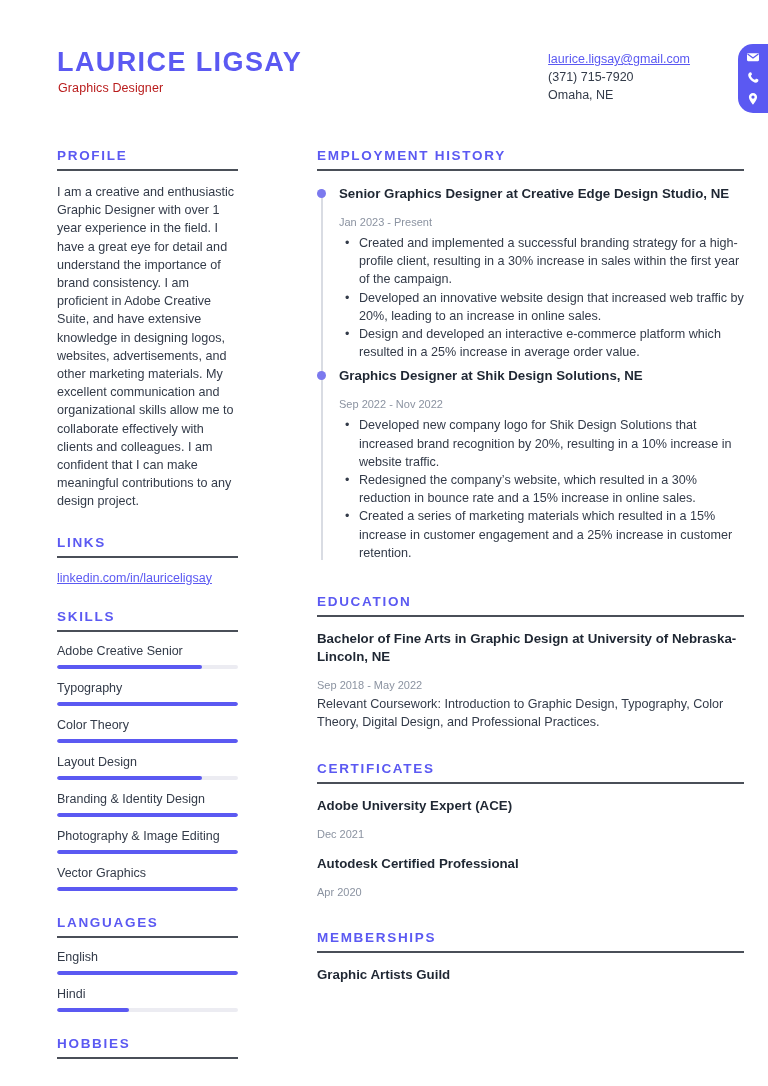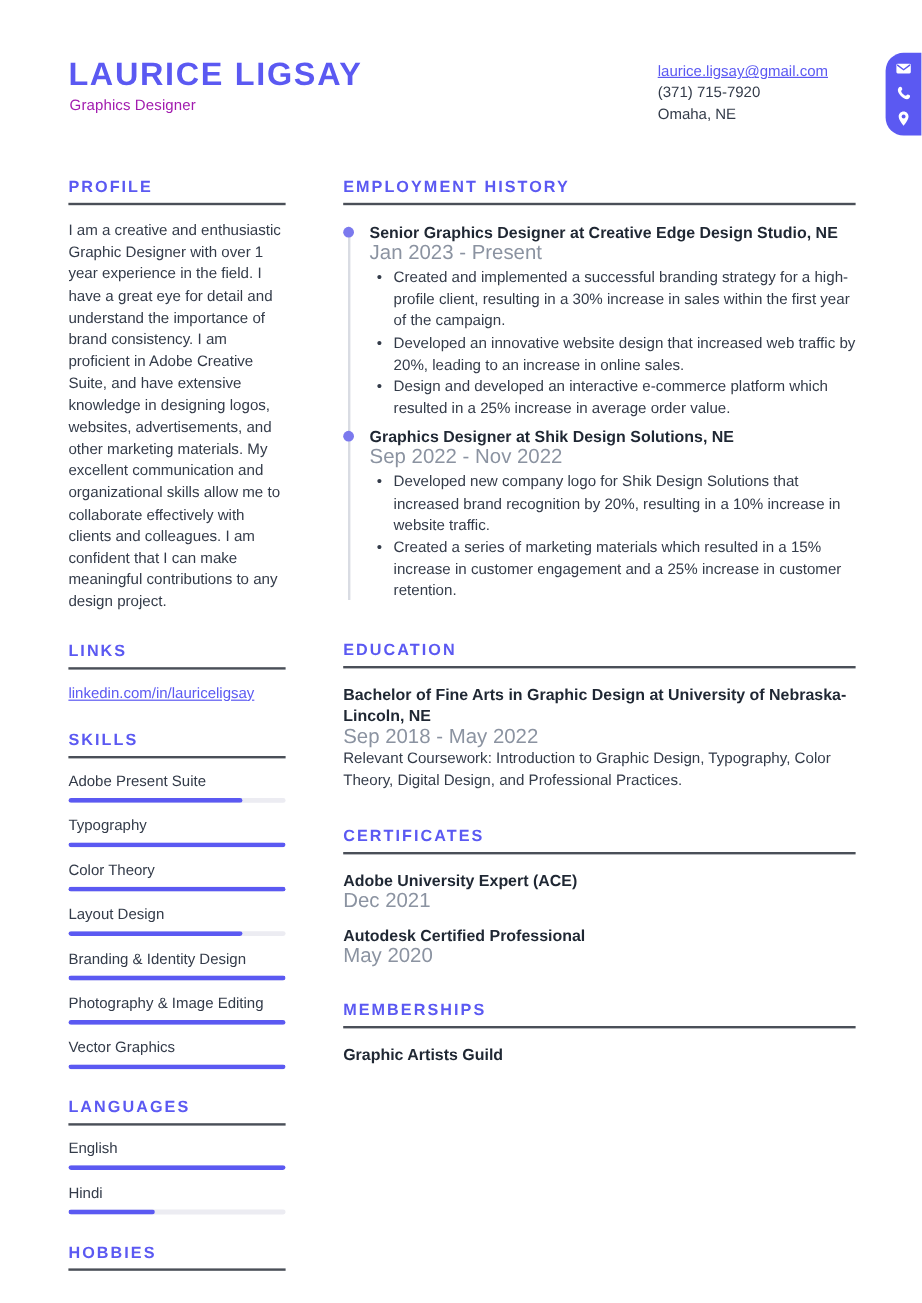--- a/index.html
+++ b/index.html
@@ -36,21 +36,21 @@
     font-weight: bold;
     letter-spacing: 1.4px;
     color: #5b59f2;
     line-height: 1.1;
     white-space: nowrap;
   }
   .job-title {
     position: absolute;
     left: 58px; top: 81px;
     font-size: 12.5px;
-    color: #a21caf;
+    color: #b91c1c;
     letter-spacing: 0.1px;
   }
   .contact {
     position: absolute;
     right: 78px; top: 50px;
     text-align: left;
     font-size: 12.5px;
     color: #333b49;
     line-height: 18px;
   }
@@ -74,21 +74,21 @@
   .icon-strip svg { display: block; }
 
   
   .left-col {
     position: absolute;
     left: 57px; top: 148px;
     width: 181px;
   }
   .right-col {
     position: absolute;
-    left: 286px; top: 148px;
+    left: 317px; top: 148px;
     width: 427px;
   }
 
   
   .sec-title {
     font-size: 13.5px;
     font-weight: bold;
     letter-spacing: 1.7px;
     color: #5b59f2;
     text-transform: uppercase;
@@ -157,23 +157,23 @@
     border-radius: 50%;
     background: #7b79ee;
   }
   .entry-title {
     font-size: 13.3px;
     font-weight: bold;
     color: #1f2733;
     line-height: 18px;
   }
   .entry-date {
-    font-size: 17px;
+    font-size: 11px;
     color: #8b93a1;
-    margin-top: 0;
+    margin-top: 12px;
     line-height: 15px;
   }
   .bullets {
     margin: 4px 0 0 0;
     padding-left: 18px;
     list-style: none;
   }
   .bullets li {
     position: relative;
     font-size: 12.6px;
@@ -254,21 +254,21 @@
       </div>
     </div>
 
     <div class="gap-md"></div>
 
     <div class="section">
       <div class="sec-title">SKILLS</div>
       <hr class="sec-rule">
 
       <div class="skill-item">
-        <div class="skill-name">Adobe Present Suite</div>
+        <div class="skill-name">Adobe Creative Senior</div>
         <div class="bar-track">
           <div class="bar-fill" style="width: 80%;"></div>
         </div>
       </div>
       <div class="skill-item">
         <div class="skill-name">Typography</div>
         <div class="bar-track">
           <div class="bar-fill" style="width: 100%;"></div>
         </div>
       </div>
@@ -350,20 +350,21 @@
             <li>Design and developed an interactive e-commerce platform which resulted in a 25% increase in average order value.</li>
           </ul>
         </div>
 
         <div class="job" style="margin-top:6px;">
           <span class="job-dot"></span>
           <div class="entry-title">Graphics Designer at Shik Design Solutions, NE</div>
           <div class="entry-date">Sep 2022 - Nov 2022</div>
           <ul class="bullets">
             <li>Developed new company logo for Shik Design Solutions that increased brand recognition by 20%, resulting in a 10% increase in website traffic.</li>
+            <li>Redesigned the company’s website, which resulted in a 30% reduction in bounce rate and a 15% increase in online sales.</li>
             <li>Created a series of marketing materials which resulted in a 15% increase in customer engagement and a 25% increase in customer retention.</li>
           </ul>
         </div>
 
       </div>
     </div>
 
     <div class="gap-lg"></div>
 
     <div class="section">
@@ -380,21 +381,21 @@
 
     <div class="section">
       <div class="sec-title">CERTIFICATES</div>
       <hr class="sec-rule">
       <div class="entry">
         <div class="entry-title">Adobe University Expert (ACE)</div>
         <div class="entry-date">Dec 2021</div>
       </div>
       <div class="entry">
         <div class="entry-title">Autodesk Certified Professional</div>
-        <div class="entry-date">May 2020</div>
+        <div class="entry-date">Apr 2020</div>
       </div>
     </div>
 
     <div class="gap-lg"></div>
 
     <div class="section">
       <div class="sec-title">MEMBERSHIPS</div>
       <hr class="sec-rule">
       <div class="entry">
         <div class="entry-title">Graphic Artists Guild</div>

